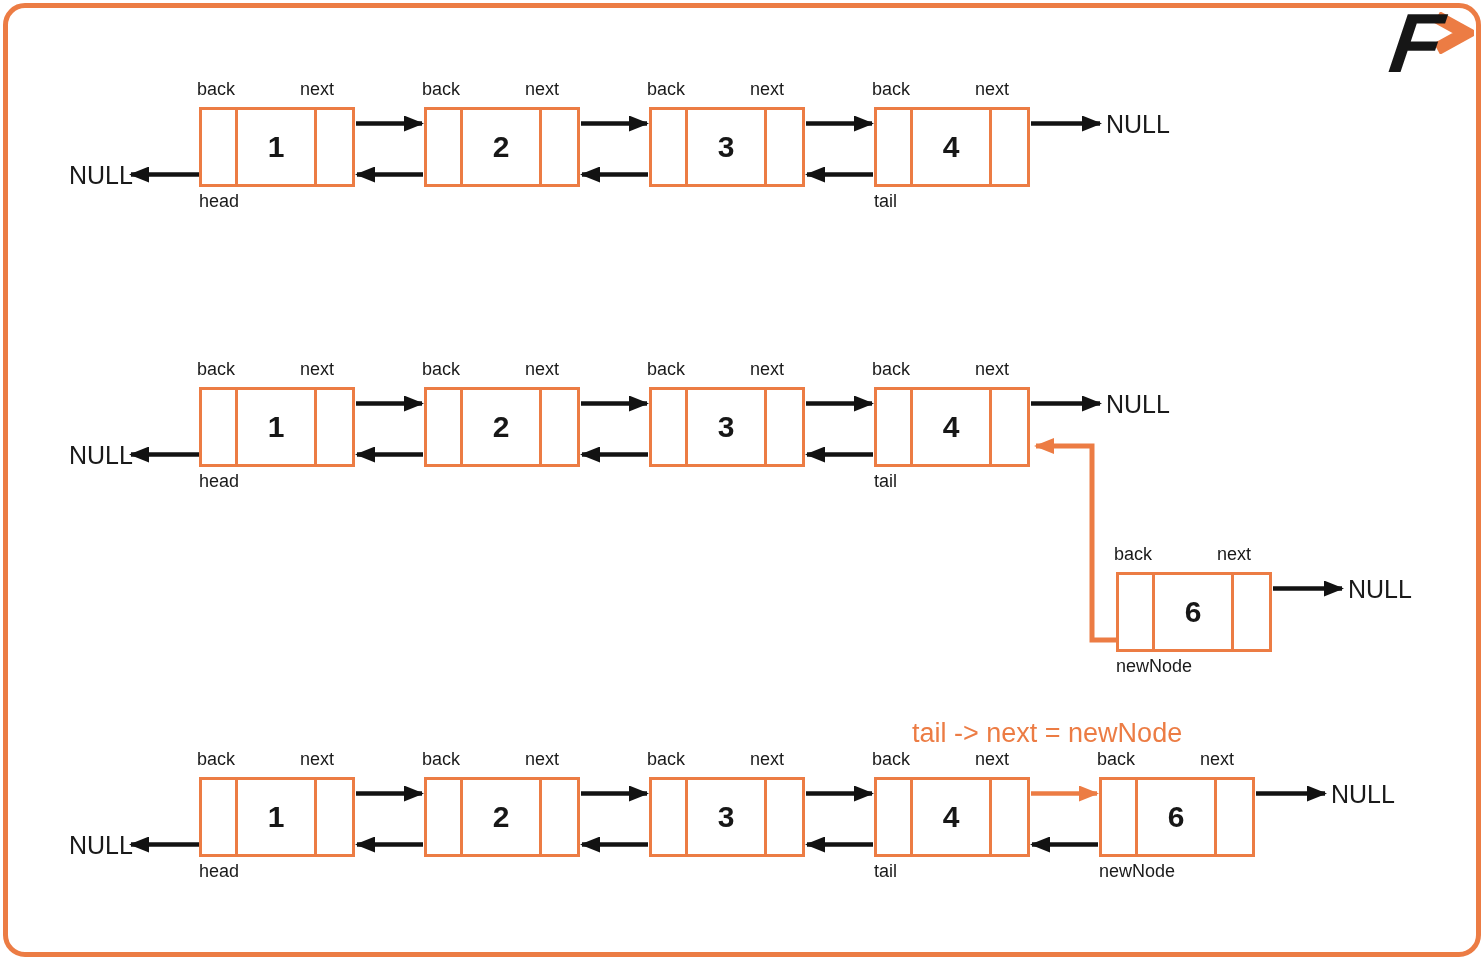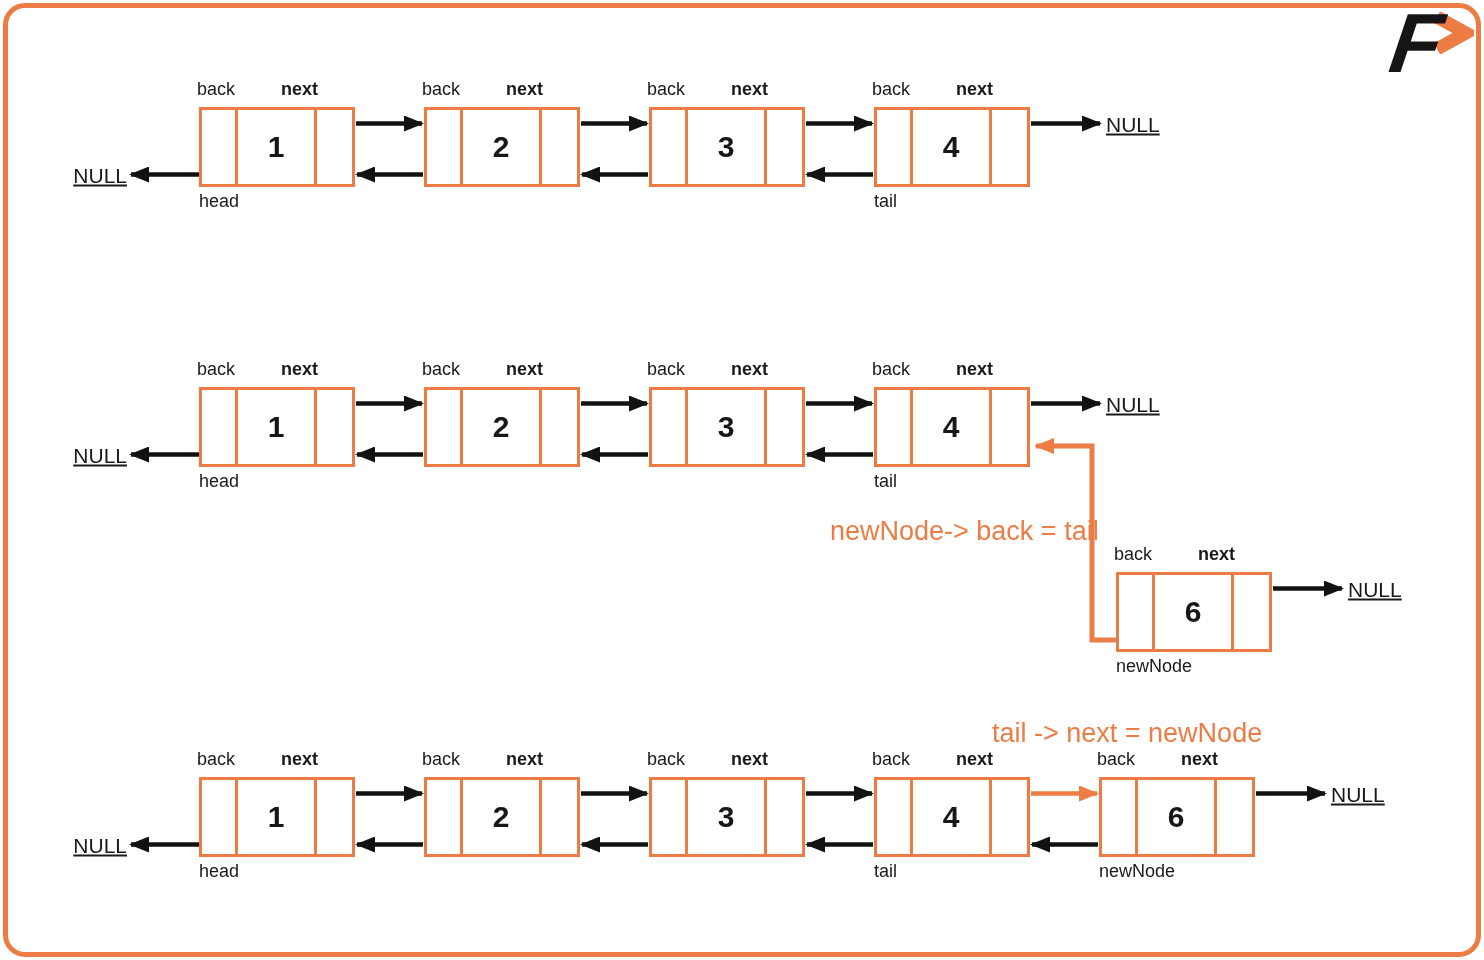--- a/index.html
+++ b/index.html
@@ -19,24 +19,24 @@
   .node{
     position:absolute;box-sizing:border-box;background:#fff;
     border:3px solid var(--orange);display:flex;
   }
   .cell{box-sizing:border-box;height:100%;}
   .cback{width:36px;border-right:3px solid var(--orange);}
   .cval{flex:1;display:flex;align-items:center;justify-content:center;
         font-size:30px;font-weight:bold;color:#171717;}
   .cnext{width:38px;border-left:3px solid var(--orange);}
   .lbl{position:absolute;font-size:18px;line-height:1.15;color:var(--ink);white-space:nowrap;}
-  .lblr{text-align:left;font-weight:bold;}
+  .lblr{text-align:center;}
   .lblc{}
-  .nul{position:absolute;font-size:21px;line-height:1;color:var(--ink);
-       transform:translateY(-50%);white-space:nowrap;text-decoration:underline;}
+  .nul{position:absolute;font-size:25px;line-height:1;color:var(--ink);
+       transform:translateY(-50%);white-space:nowrap;}
   .nulr{text-align:right;}
   .ann{position:absolute;font-size:27px;line-height:1.1;color:var(--orange);white-space:nowrap;}
   .logo{position:absolute;top:8px;right:10px;display:flex;align-items:flex-start;}
   .logo-f{
     display:inline-block;font-size:84px;font-weight:bold;font-style:italic;
     color:#161616;line-height:0.84;transform:skewX(-8deg);
   }
   .chev{margin-left:-10px;margin-top:4px;}
 </style>
 </head>
@@ -192,23 +192,22 @@
         <div class="cell cval">6</div>
         <div class="cell cnext"></div>
       </div>
       <div class="lbl" style="left: 1097px; top: 749px;">back</div>
       <div class="lbl lblr" style="left: 1181px; top: 749px; width: 72px;">next</div>
       <div class="lbl lblc" style="left: 1099px; top: 861px; width: 156px;">newNode</div>
       <div class="nul nulr" style="left: 69px; top: 844.5px; width: 58px;">NULL</div>
       <div class="nul" style="left: 1331px; top: 793.5px;">NULL</div>
     </div>
 
-  <div class="ann" style="left:830px;top:517px;">newNode-&gt; back = tail</div>
-
-  <div class="ann" style="left:992px;top:719px;">tail -&gt; next = newNode</div>
+
+  <div class="ann" style="left:912px;top:719px;">tail -&gt; next = newNode</div>
 
   <div class="logo">
     <span class="logo-f">F</span>
     <svg class="chev" width="42" height="42" viewBox="0 0 42 42">
       <polyline points="5,5 34,21 5,37" fill="none" stroke="#EC7C44" stroke-width="13" stroke-linejoin="miter"></polyline>
     </svg>
   </div>
 
   <div class="frame"></div>
 </div>

